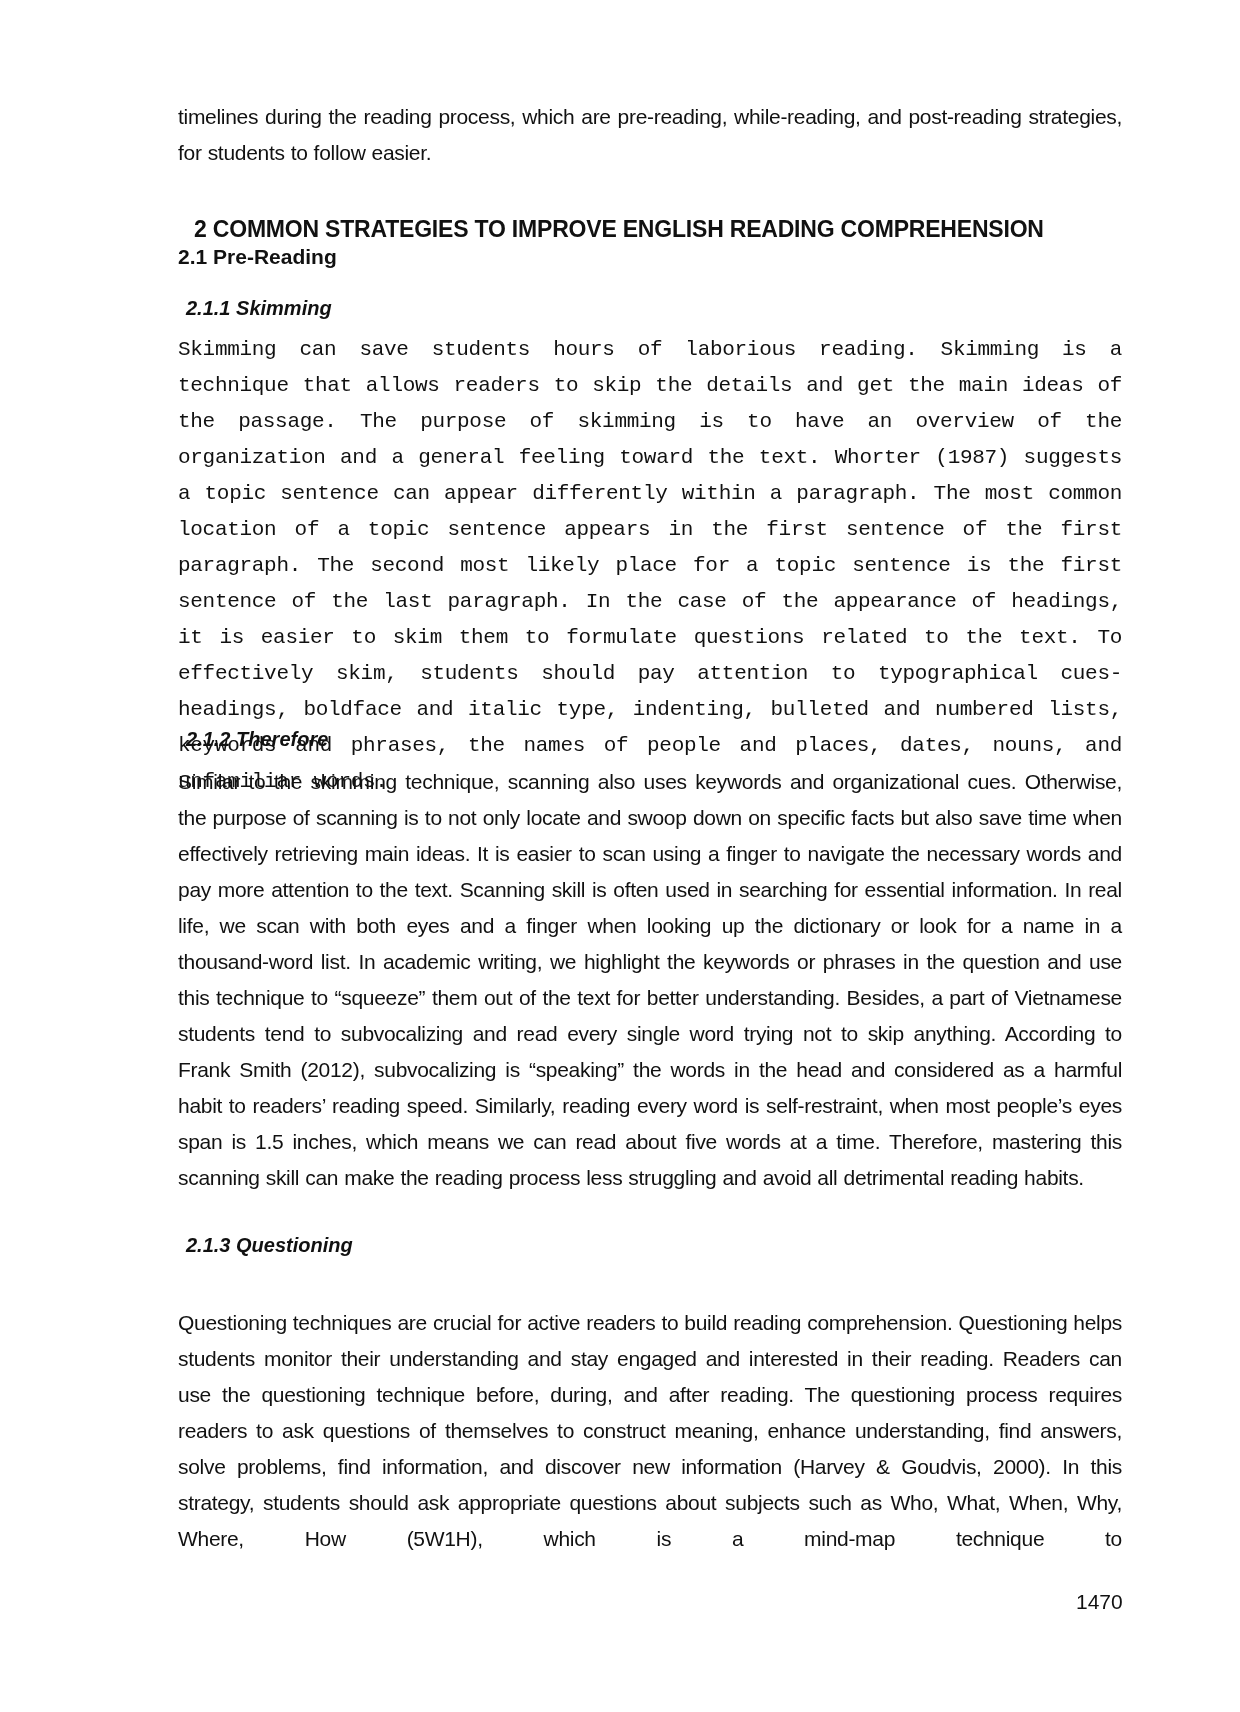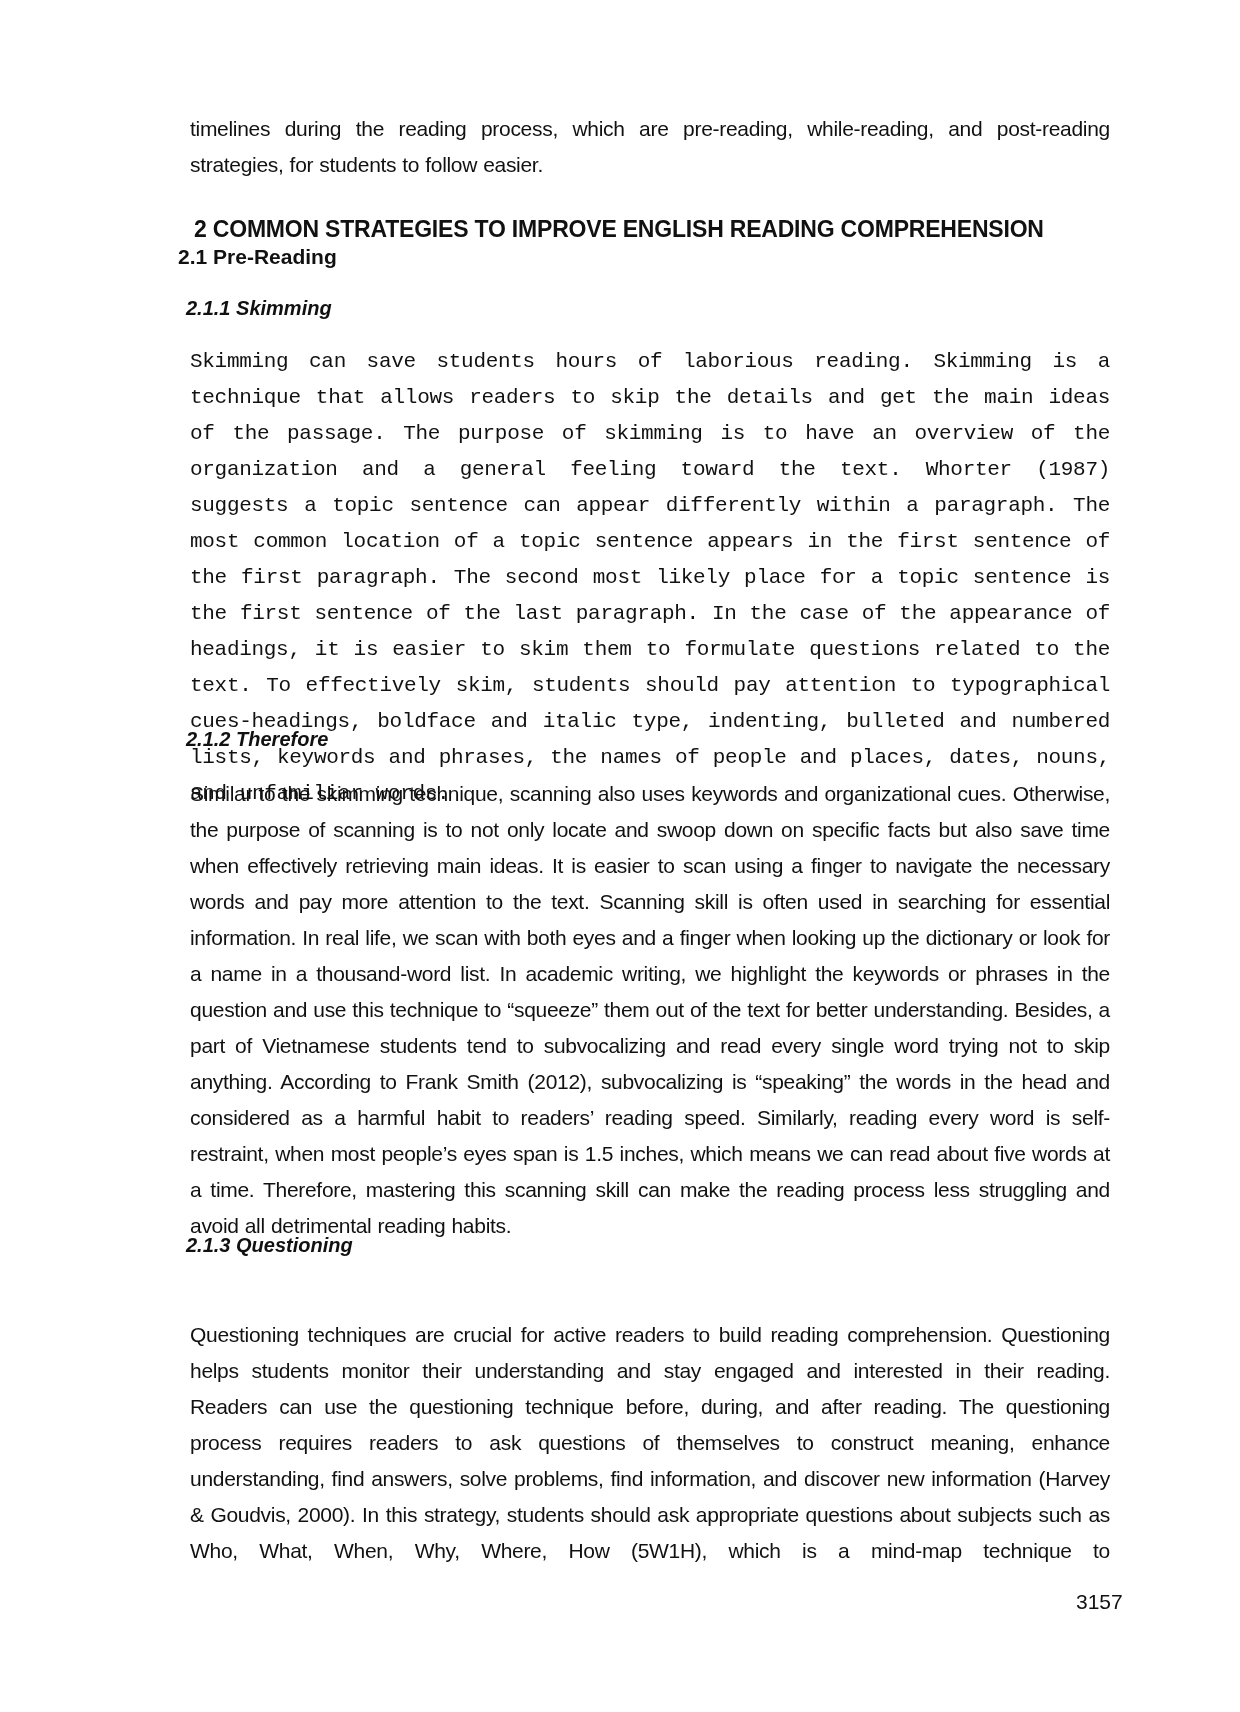--- a/index.html
+++ b/index.html
@@ -18,21 +18,21 @@
       position: absolute;
       left: 178px;
       top: 0;
       width: 944px;
     }
     .para {
       font-family: "Liberation Sans Narrow", "Liberation Sans", sans-serif;
       font-size: 21px;
       line-height: 36px;
       text-align: justify;
-      margin: 12px;
+      margin: 0;
       letter-spacing: -0.3px;
       word-spacing: 0.5px;
       font-stretch: condensed;
     }
     .para.last-line-left {
       text-align-last: left;
     }
     #intro-para { position: absolute; top: 99px; }
     #h-main {
       position: absolute; top: 200px;
@@ -86,13 +86,13 @@
   <h3 id="h-skimming" class="h-subsub">2.1.1 Skimming</h3>
   <p id="skim-para" class="para last-line-left">Skimming can save students hours of laborious reading. Skimming is a technique that allows readers to skip the details and get the main ideas of the passage. The purpose of skimming is to have an overview of the organization and a general feeling toward the text. Whorter (1987) suggests a topic sentence can appear differently within a paragraph. The most common location of a topic sentence appears in the first sentence of the first paragraph. The second most likely place for a topic sentence is the first sentence of the last paragraph. In the case of the appearance of headings, it is easier to skim them to formulate questions related to the text. To effectively skim, students should pay attention to typographical cues-headings, boldface and italic type, indenting, bulleted and numbered lists, keywords and phrases, the names of people and places, dates, nouns, and unfamiliar words.</p>
 
   <h3 id="h-scanning" class="h-subsub">2.1.2 Therefore</h3>
   <p id="scan-para" class="para last-line-left">Similar to the skimming technique, scanning also uses keywords and organizational cues. Otherwise, the purpose of scanning is to not only locate and swoop down on specific facts but also save time when effectively retrieving main ideas. It is easier to scan using a finger to navigate the necessary words and pay more attention to the text. Scanning skill is often used in searching for essential information. In real life, we scan with both eyes and a finger when looking up the dictionary or look for a name in a thousand-word list. In academic writing, we highlight the keywords or phrases in the question and use this technique to “squeeze” them out of the text for better understanding. Besides, a part of Vietnamese students tend to subvocalizing and read every single word trying not to skip anything. According to Frank Smith (2012),  subvocalizing is “speaking” the words in the head and considered as a harmful habit to readers’ reading speed. Similarly, reading every word is self-restraint, when most people’s eyes span is 1.5 inches, which means we can read about five words at a time. Therefore, mastering this scanning skill can make the reading process less struggling and avoid all detrimental reading habits.</p>
 
   <h3 id="h-questioning" class="h-subsub">2.1.3 Questioning</h3>
   <p id="quest-para" class="para" style="text-align-last: justify;">Questioning techniques are crucial for active readers to build reading comprehension. Questioning helps students monitor their understanding and stay engaged and interested in their reading. Readers can use the questioning technique before, during, and after reading. The questioning process requires readers to ask questions of themselves to construct meaning, enhance understanding, find answers, solve problems, find information, and discover new information (Harvey &amp; Goudvis, 2000). In this strategy, students should ask appropriate questions about subjects such as Who, What, When, Why, Where, How (5W1H), which is a mind-map technique to</p>
 </div>
 
-<p id="page-number">3157</p>
+<p id="page-number">1470</p>
 
 </body></html>

